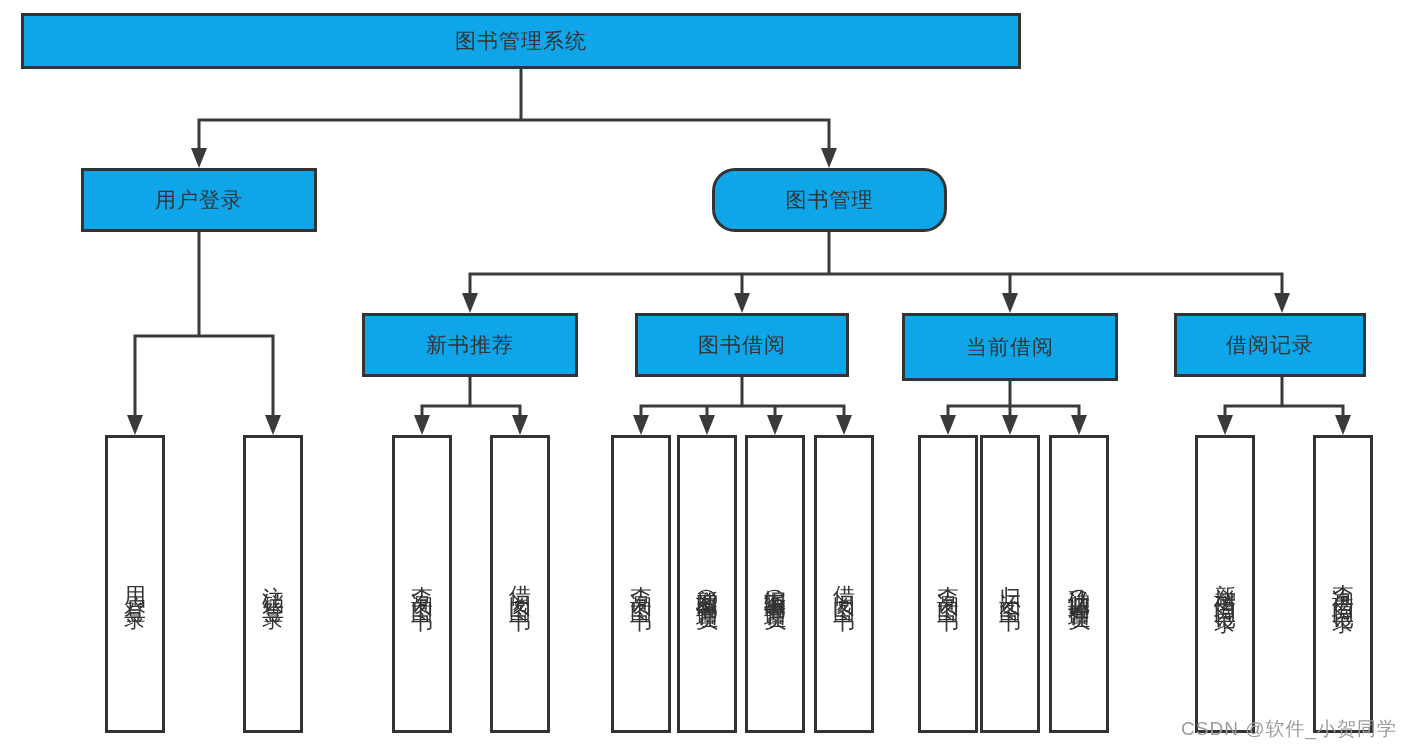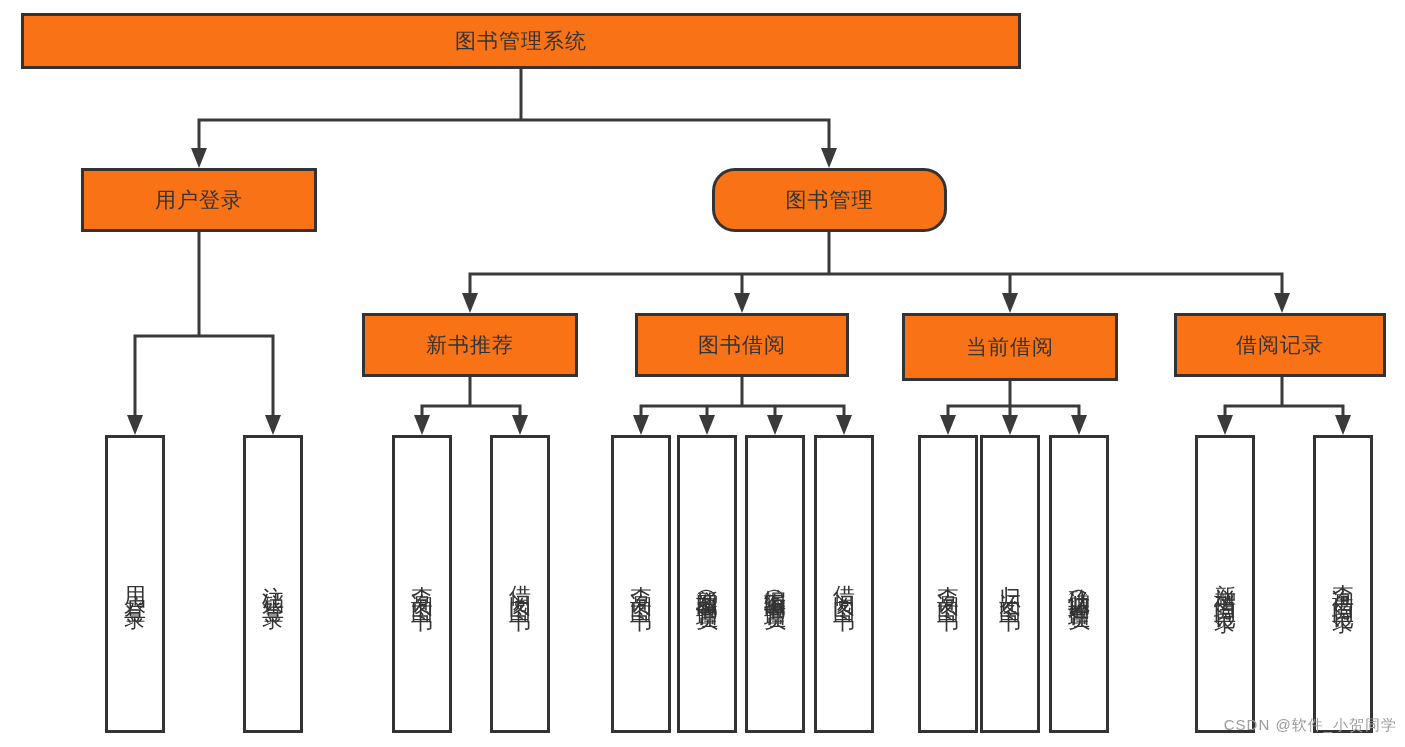--- a/index.html
+++ b/index.html
@@ -14,21 +14,21 @@
   }
   #connectors {
     position: absolute;
     left: 0; top: 0;
     width: 1405px; height: 747px;
   }
   .node {
     position: absolute;
     box-sizing: border-box;
     border: 3px solid #333333;
-    background: #f97316;
+    background: #0ea5e9;
     display: flex;
     align-items: center;
     justify-content: center;
     font-size: 21px;
     letter-spacing: 1px;
     white-space: nowrap;
   }
   .leaf {
     position: absolute;
     box-sizing: border-box;
@@ -43,21 +43,21 @@
     writing-mode: vertical-rl;
     text-orientation: mixed;
     font-size: 22px;
     letter-spacing: 8px;
     line-height: 1;
   }
   .watermark {
     position: absolute;
     right: 8px;
     top: 716px;
-    font-size: 15px;
+    font-size: 19px;
     letter-spacing: 1px;
     color: #9c9c9c;
     z-index: 5;
     white-space: nowrap;
   }
 </style>
 </head>
 <body>
 
 <div id="stage">
@@ -118,21 +118,21 @@
   </svg>
 
   <div class="node" style="left:21px; top:13px; width:1000px; height:56px;">图书管理系统</div>
 
   <div class="node" style="left:81px; top:168px; width:236px; height:64px;">用户登录</div>
   <div class="node" style="left:712px; top:168px; width:235px; height:64px;border-radius:23px;">图书管理</div>
 
   <div class="node" style="left:635px; top:313px; width:214px; height:64px;">图书借阅</div>
   <div class="node" style="left:362px; top:313px; width:216px; height:64px;">新书推荐</div>
   <div class="node" style="left:902px; top:313px; width:216px; height:68px;">当前借阅</div>
-  <div class="node" style="left:1174px; top:313px; width:212px; height:64px;text-align:right;">借阅记录</div>
+  <div class="node" style="left:1174px; top:313px; width:192px; height:64px;text-align:right;">借阅记录</div>
 
   <div class="leaf" style="left:105px;">用户登录</div>
   <div class="leaf" style="left:243px;">注销登录</div>
 
   <div class="leaf" style="left:392px;">查询图书</div>
   <div class="leaf" style="left:490px;">借阅图书</div>
 
   <div class="leaf" style="left:611px;">查询图书</div>
   <div class="leaf" style="left:677px; letter-spacing:3px;">新增图书（管理员）</div>
   <div class="leaf" style="left:745px; letter-spacing:3px;">编辑图书（管理员）</div>

